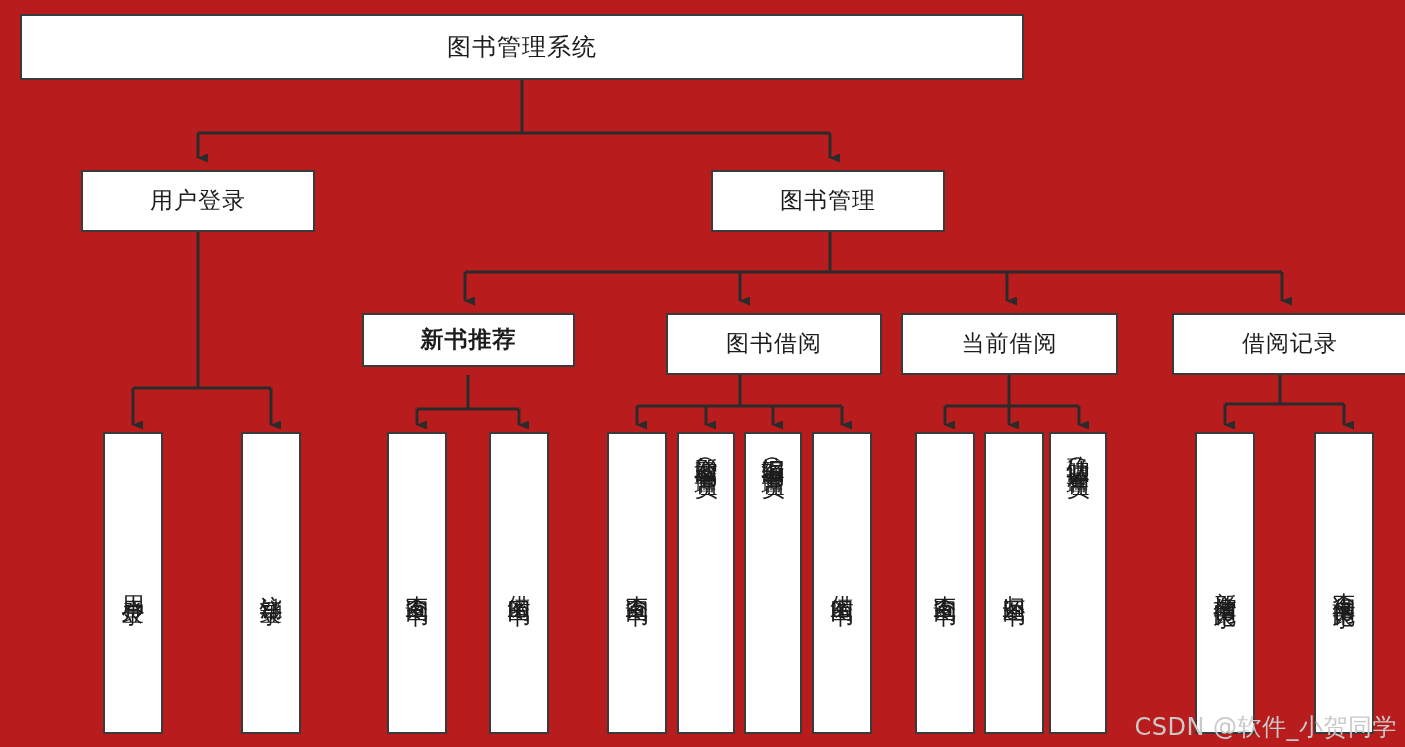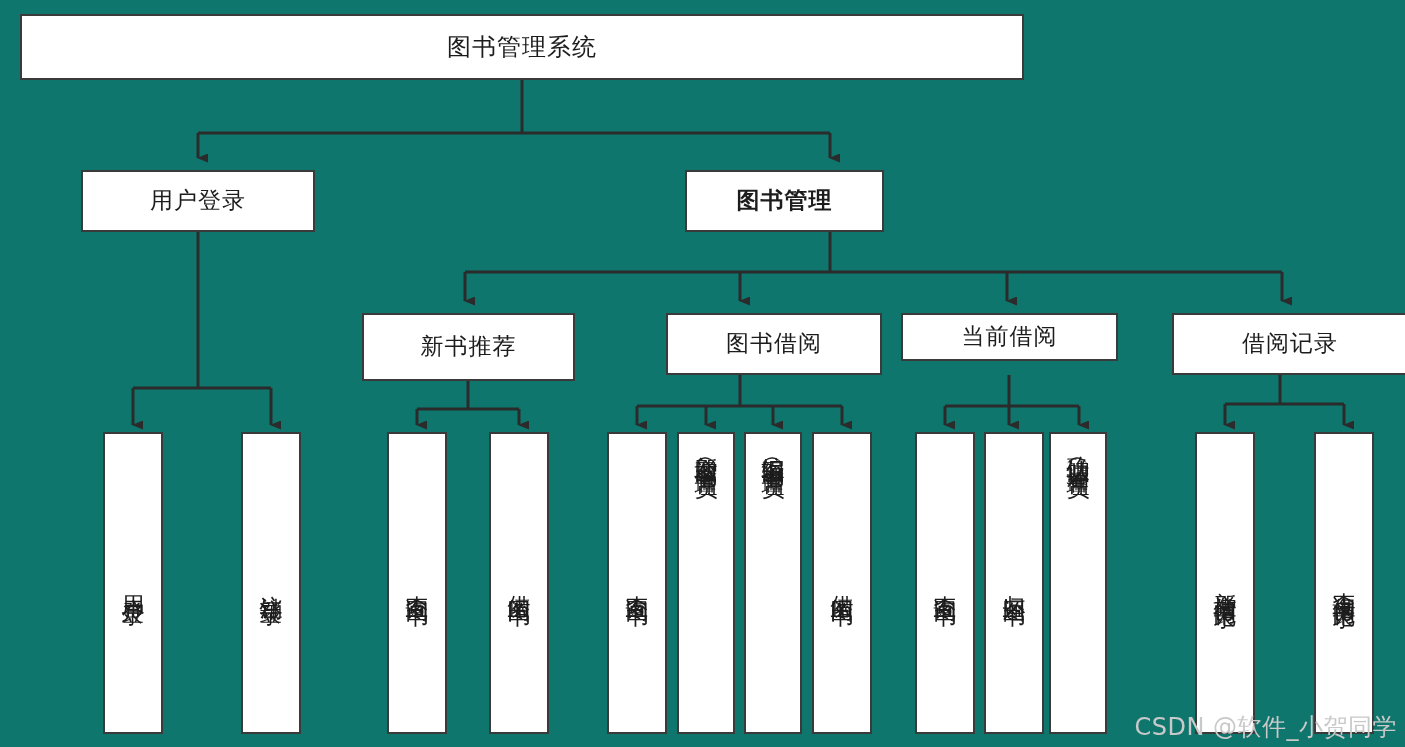--- a/index.html
+++ b/index.html
@@ -1,21 +1,21 @@
 <!DOCTYPE html>
 <html><head>
 <meta charset="utf-8">
 <title>图书管理系统 功能结构图</title>
 <style>
   html,body{margin:0;padding:0;background:#ffffff;}
   body{
     font-family:"DejaVu Sans","Liberation Sans",sans-serif;
     width:1405px;height:747px;overflow:hidden;position:relative;
   }
-  #canvas{position:relative;width:1405px;height:747px;background:#0f766e;}
+  #canvas{position:relative;width:1405px;height:747px;background:#b91c1c;}
   svg#edges{position:absolute;left:0;top:0;width:1405px;height:747px;}
 
   .node{
     position:absolute;
     box-sizing:border-box;
     background:#ffffff;
     border:2px solid #3a3a3a;
     display:flex;
     align-items:center;
     justify-content:center;
@@ -116,31 +116,31 @@
     </g>
   </svg>
 
   <div class="node h root" style="left:20px;top:14px;width:1004px;height:66px;">
     <span class="lbl">图书管理系统</span>
   </div>
 
   <div class="node h" style="left:81px;top:170px;width:234px;height:62px;">
     <span class="lbl">用户登录</span>
   </div>
-  <div class="node h" style="left:685px;top:170px;width:199px;height:62px;font-weight:bold;">
+  <div class="node h" style="left:711px;top:170px;width:234px;height:62px;">
     <span class="lbl">图书管理</span>
   </div>
 
-  <div class="node h" style="left:362px;top:313px;width:213px;height:68px;">
+  <div class="node h" style="left:362px;top:313px;width:213px;height:54px;font-weight:bold;">
     <span class="lbl">新书推荐</span>
   </div>
   <div class="node h" style="left:632px;top:313px;width:216px;height:62px;margin-left:34px;">
     <span class="lbl">图书借阅</span>
   </div>
-  <div class="node h" style="left:901px;top:313px;width:217px;height:48px;">
+  <div class="node h" style="left:901px;top:313px;width:217px;height:62px;">
     <span class="lbl">当前借阅</span>
   </div>
   <div class="node h" style="left:1172px;top:313px;width:236px;height:62px;">
     <span class="lbl">借阅记录</span>
   </div>
 
   <div class="node v mid" style="left:103px;top:432px;width:60px;height:302px;">
     <span class="lbl">用户登录</span>
   </div>
   <div class="node v mid" style="left:241px;top:432px;width:60px;height:302px;">

